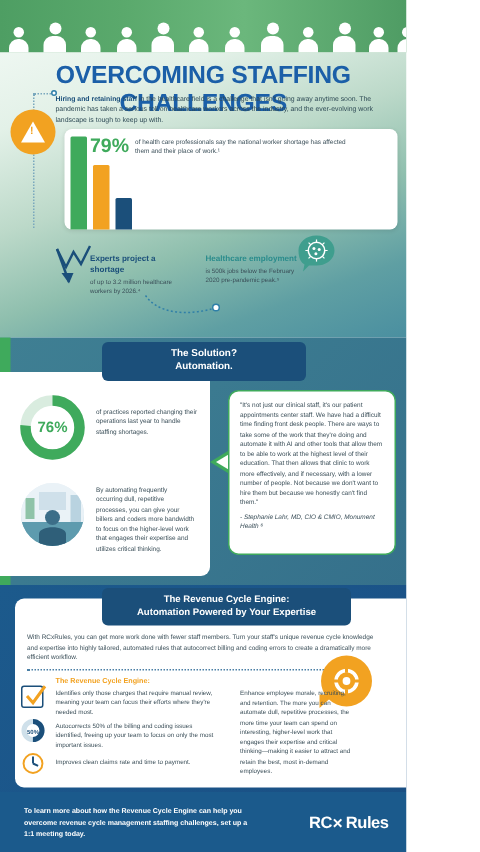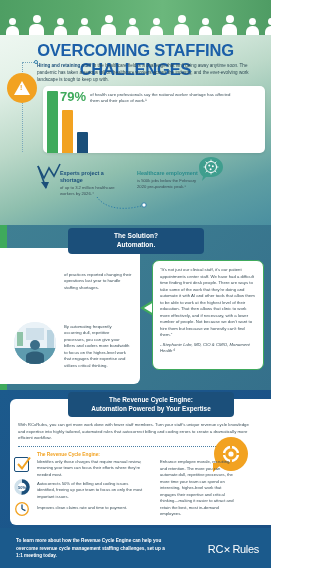--- a/index.html
+++ b/index.html
@@ -231,21 +231,21 @@
   .footer {
     position: absolute; top: 528px; left: 0; width: 271px; height: 40px;
     background: #1b5a8c;
   }
   .footer-txt {
     position: absolute; top: 537px; left: 16px; width: 150px;
     font-size: 4.7px; line-height: 1.6; font-weight: bold; color: #ffffff;
   }
   .logo {
     position: absolute; top: 543px; right: 12px;
-    color: #ffffff; font-size: 11px; font-weight: normal; letter-spacing: -0.3px;
+    color: #ffffff; font-size: 11px; font-weight: bold; letter-spacing: -0.3px;
   }
   .logo .rc { font-style: normal; }
   .logo .rules { margin-left: 2px; }
 
   .leftbar {
     position: absolute; top: 225px; left: 0; width: 7px; height: 303px;
     background: linear-gradient(180deg,#3faa5c 0%, #3faa5c 55%, #1b5a8c 55%, #1b5a8c 100%);
   }
 </style>
 </head>
@@ -374,20 +374,27 @@
 
   <div class="band-blue-left"></div>
   <div class="leftbar"></div>
   <div class="white-panel"></div>
 
   <div class="banner">
     <span>The Solution?</span>
     <span>Automation.</span>
   </div>
 
+  <div class="donut-wrap">
+    <svg width="46" height="46" viewBox="0 0 46 46">
+      <circle cx="23" cy="23" r="18" fill="none" stroke="#d9ecdf" stroke-width="7"></circle>
+      <circle cx="23" cy="23" r="18" fill="none" stroke="#3faa5c" stroke-width="7" stroke-dasharray="85.9 113.1" stroke-linecap="butt" transform="rotate(-90 23 23)"></circle>
+    </svg>
+    <div class="donut-label">76%</div>
+  </div>
   <div class="donut-txt">of practices reported changing their operations last year to handle staffing shortages.</div>
 
   <div class="auto-img">
     <svg width="42" height="42" viewBox="0 0 42 42">
       <rect x="0" y="0" width="42" height="26" fill="#eaf2f7"></rect>
       <rect x="0" y="26" width="42" height="16" fill="#5e9bae"></rect>
       <rect x="12" y="6" width="18" height="12" fill="#cfe0ea"></rect>
       <rect x="3" y="10" width="6" height="14" fill="#8fc3a8"></rect>
       <rect x="33" y="8" width="7" height="18" fill="#b9d3e0"></rect>
       <circle cx="21" cy="23" r="5" fill="#3c6e88"></circle>

